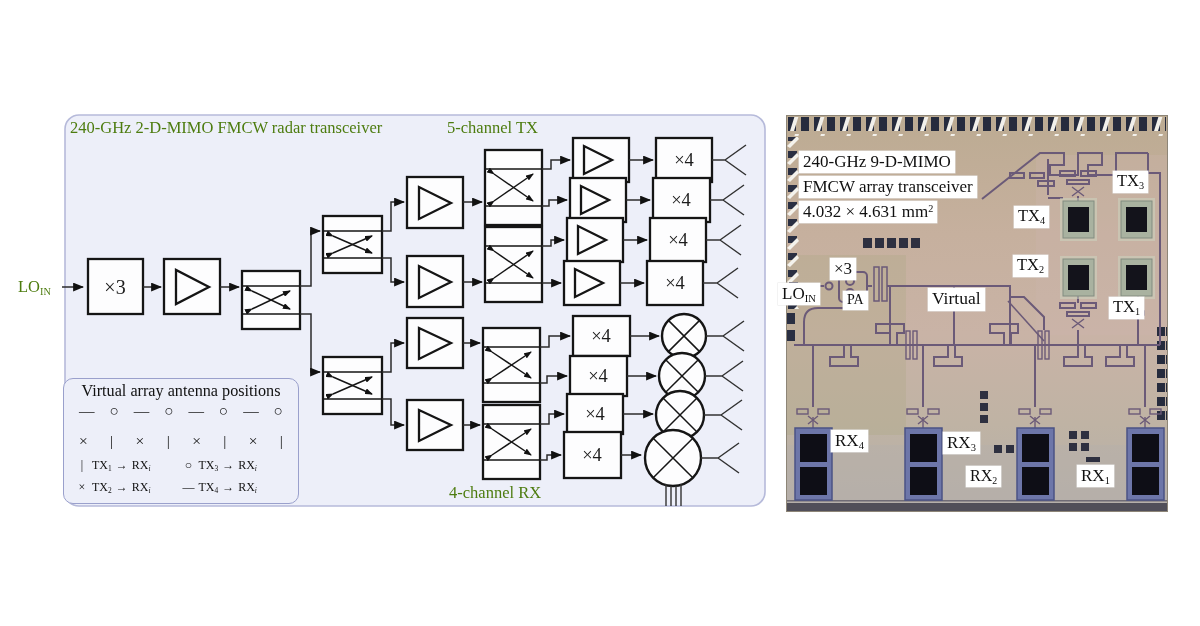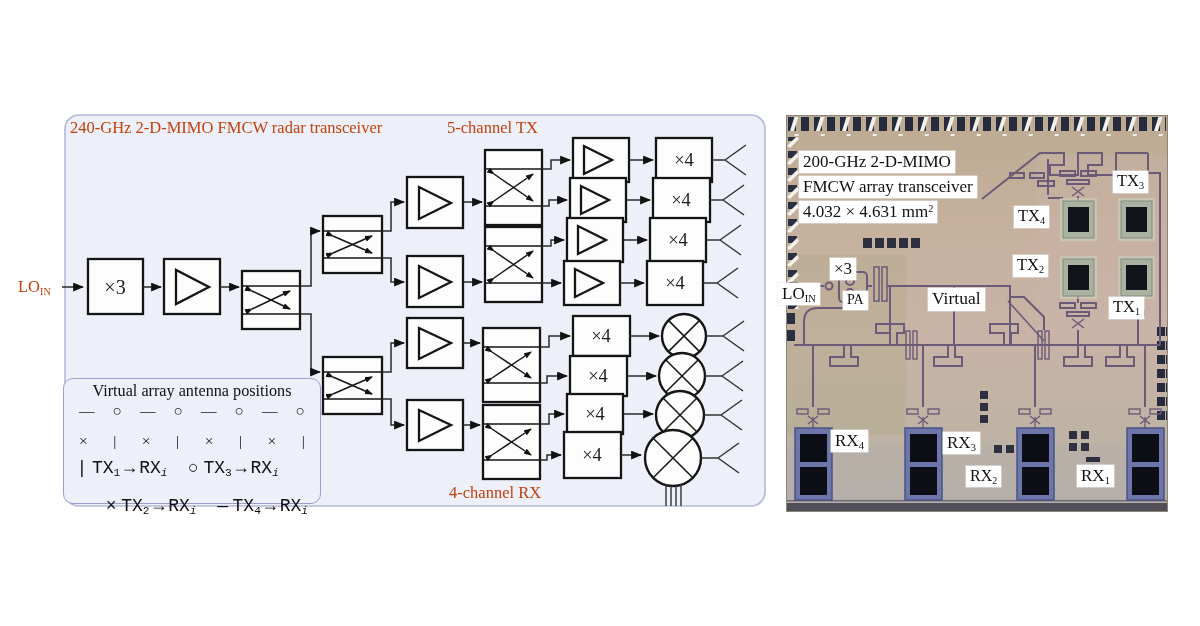--- a/index.html
+++ b/index.html
@@ -1,35 +1,35 @@
 <!DOCTYPE html>
 <html><head>
 <meta charset="utf-8">
 <style>
   html,body{margin:0;padding:0;}
   body{
     width:1200px;height:626px;position:relative;overflow:hidden;background:#ffffff;
     font-family:"Liberation Serif","DejaVu Serif",serif;color:#111;
   }
   .abs{position:absolute;}
-  .lbl{position:absolute;white-space:nowrap;color:#c2410c;line-height:1.1;}
+  .lbl{position:absolute;white-space:nowrap;color:#4d7c0f;line-height:1.1;}
   sub{font-size:0.62em;line-height:0;vertical-align:-0.28em;}
   sup{font-size:0.6em;line-height:0;vertical-align:0.45em;}
   sub.it{font-style:italic;}
   
   .legend{
-    position:absolute;left:63px;top:378px;width:258px;height:126px;box-sizing:border-box;
+    position:absolute;left:63px;top:378px;width:236px;height:126px;box-sizing:border-box;
     border:1.5px solid #9aa0cc;border-radius:10px;background:#edeff9;padding:2px 12px 0 12px;
   }
   .legend .ltitle{font-size:16.2px;text-align:center;margin-top:1px;}
   .symrow{display:flex;justify-content:space-between;font-size:15.5px;padding:0 3px;}
   .symrow.r1{margin-top:1px;}
   .symrow.r2{margin-top:12px;}
-  .maprow{display:flex;gap:20px;font-size:18px;margin-top:8px;font-family:Liberation Mono, monospace;}
-  .maprow.r4{margin-top:18px;justify-content:flex-end;}
+  .maprow{display:flex;gap:32px;font-size:12px;margin-top:8px;}
+  .maprow.r4{margin-top:7px;}
   .cell .sym{display:inline-block;min-width:12px;margin-right:4px;text-align:center;}
   .cell .arr{margin:0 4px;}
   
   .chiplbl{
     position:absolute;background:#ffffff;color:#101010;padding:0px 4px 1px 4px;
     line-height:1.25;white-space:nowrap;box-shadow:0 0 0 0.5px #e8e8e8;
   }
 </style>
 </head>
 <body>
@@ -434,21 +434,21 @@
       <rect x="236" y="352" width="27" height="28" fill="#0e0e16"></rect>
     </g>
     <g>
       <rect x="341" y="313" width="37" height="72" fill="#6d76a9" stroke="#4b5385" stroke-width="1.5"></rect>
       <rect x="346" y="319" width="27" height="28" fill="#0e0e16"></rect>
       <rect x="346" y="352" width="27" height="28" fill="#0e0e16"></rect>
     </g>
   </g>
 </svg>
 
-<div class="chiplbl" style="left:799px;top:151px;font-size:17px">200-GHz 2-D-MIMO</div>
+<div class="chiplbl" style="left:799px;top:151px;font-size:17px">240-GHz 9-D-MIMO</div>
 <div class="chiplbl" style="left:799px;top:176px;font-size:17px">FMCW array transceiver</div>
 <div class="chiplbl" style="left:799px;top:201px;font-size:17px"><span>4.032 × 4.631 mm</span><sup>2</sup></div>
 <div class="chiplbl" style="left:830px;top:258px;font-size:17px">×3</div>
 <div class="chiplbl" style="left:778px;top:283px;font-size:17px"><span>LO</span><sub>IN</sub></div>
 <div class="chiplbl" style="left:843px;top:291px;font-size:14px">PA</div>
 <div class="chiplbl" style="left:928px;top:288px;font-size:17.5px">Virtual</div>
 <div class="chiplbl" style="left:1014px;top:206px;font-size:16.5px"><span>TX</span><sub>4</sub></div>
 <div class="chiplbl" style="left:1113px;top:171px;font-size:16.5px"><span>TX</span><sub>3</sub></div>
 <div class="chiplbl" style="left:1013px;top:255px;font-size:16.5px"><span>TX</span><sub>2</sub></div>
 <div class="chiplbl" style="left:1109px;top:297px;font-size:16.5px"><span>TX</span><sub>1</sub></div>

